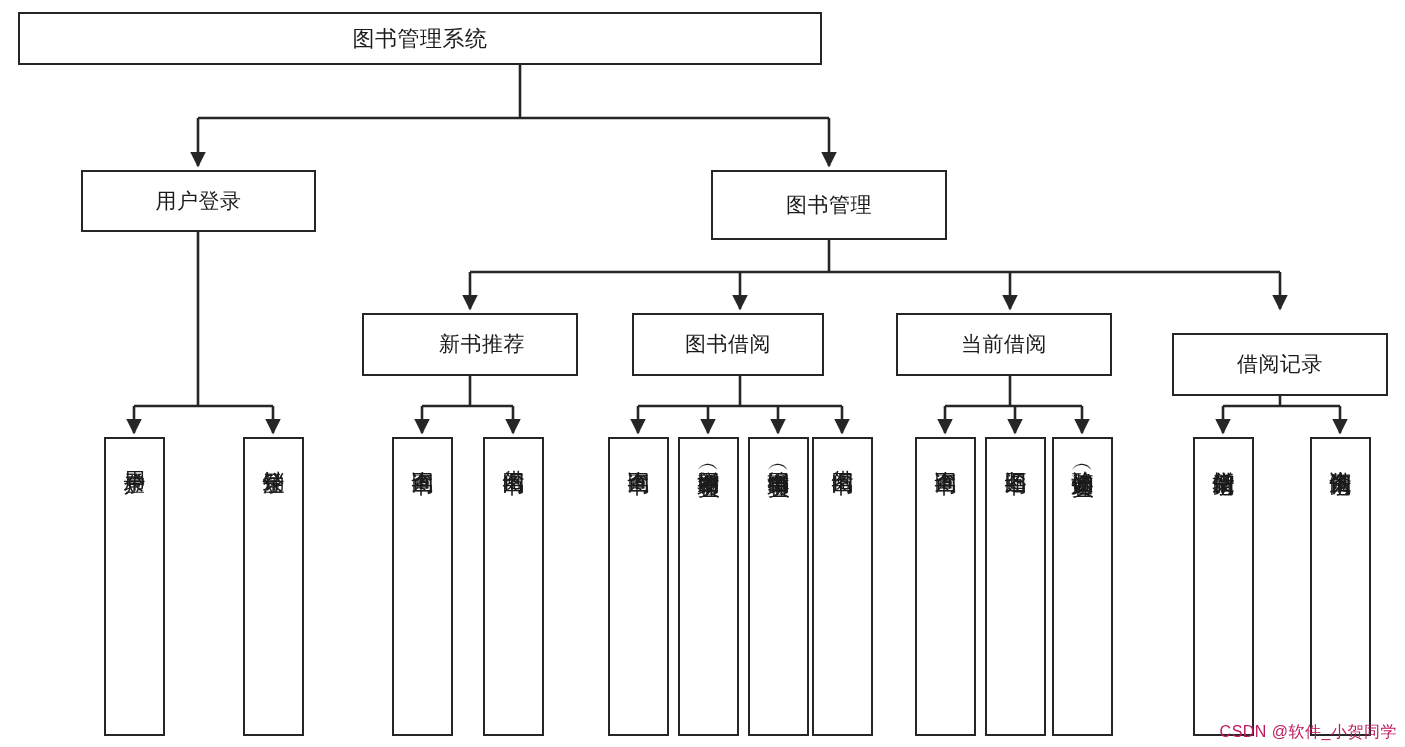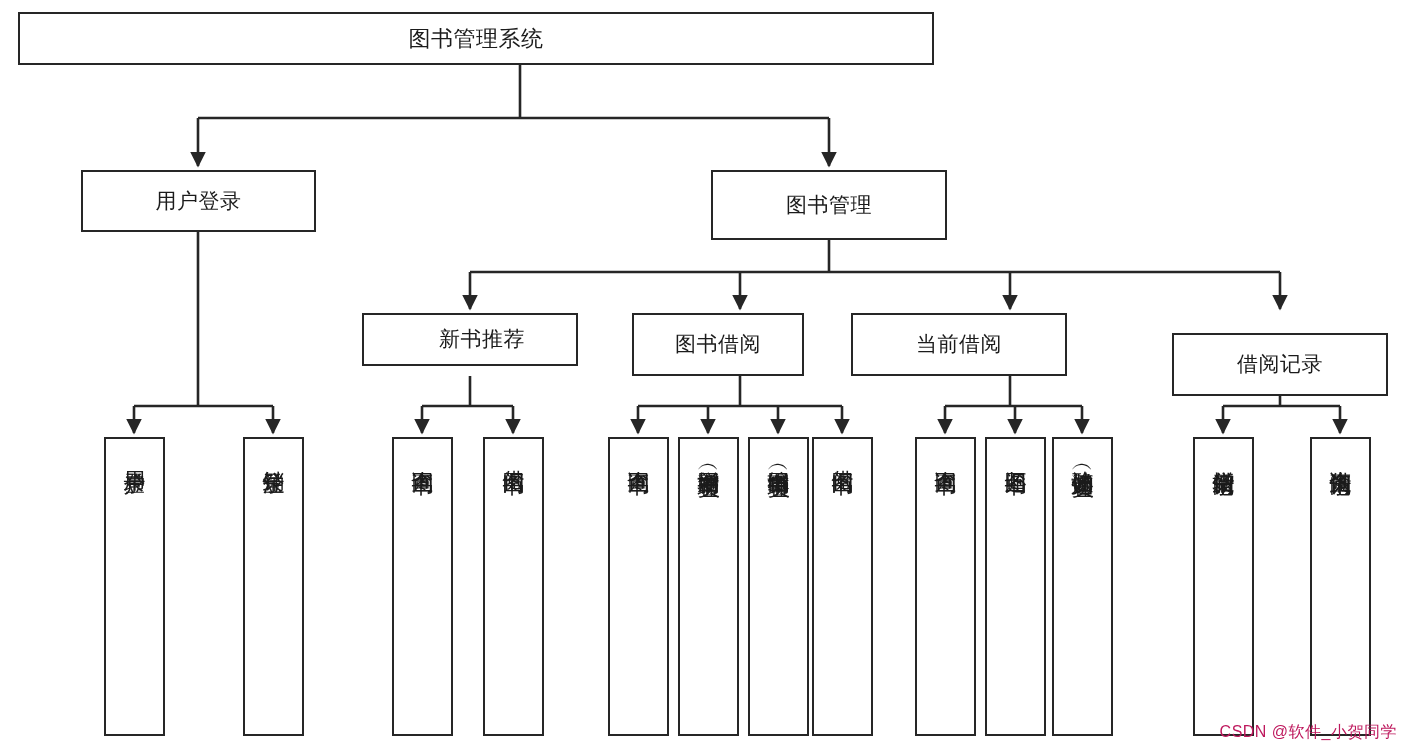--- a/index.html
+++ b/index.html
@@ -126,38 +126,38 @@
       <path d="M 1015 406 L 1015 433" marker-end="url(#arrowhead)"></path>
       <path d="M 1082 406 L 1082 433" marker-end="url(#arrowhead)"></path>
 
       <path d="M 1280 376 L 1280 406"></path>
       <path d="M 1223 406 L 1340 406"></path>
       <path d="M 1223 406 L 1223 433" marker-end="url(#arrowhead)"></path>
       <path d="M 1340 406 L 1340 433" marker-end="url(#arrowhead)"></path>
     </g>
   </svg>
 
-  <div class="node horiz root" style="left:18px; top:12px; width:916px; height:53px;">
+  <div class="node horiz root" style="left:18px; top:12px; width:804px; height:53px;">
     <span class="node-label">图书管理系统</span>
   </div>
 
   <div class="node horiz" style="left:81px; top:170px; width:235px; height:62px;">
     <span class="node-label">用户登录</span>
   </div>
   <div class="node horiz" style="left:711px; top:170px; width:236px; height:70px;">
     <span class="node-label">图书管理</span>
   </div>
 
-  <div class="node horiz" style="left:362px; top:313px; width:216px; height:53px;padding-left:24px;">
+  <div class="node horiz" style="left:362px; top:313px; width:216px; height:63px;padding-left:24px;">
     <span class="node-label">新书推荐</span>
   </div>
-  <div class="node horiz" style="left:632px; top:313px; width:172px; height:63px;">
+  <div class="node horiz" style="left:632px; top:313px; width:192px; height:63px;">
     <span class="node-label">图书借阅</span>
   </div>
-  <div class="node horiz" style="left:851px; top:313px; width:216px; height:63px;">
+  <div class="node horiz" style="left:896px; top:313px; width:216px; height:63px;">
     <span class="node-label">当前借阅</span>
   </div>
   <div class="node horiz" style="left:1172px; top:313px; width:216px; height:63px;margin-top:20px;">
     <span class="node-label">借阅记录</span>
   </div>
 
   <div class="node vert" style="left:104px; top:437px; width:61px; height:299px;">
     <span class="node-label">用户登录</span>
   </div>
   <div class="node vert" style="left:243px; top:437px; width:61px; height:299px;">

